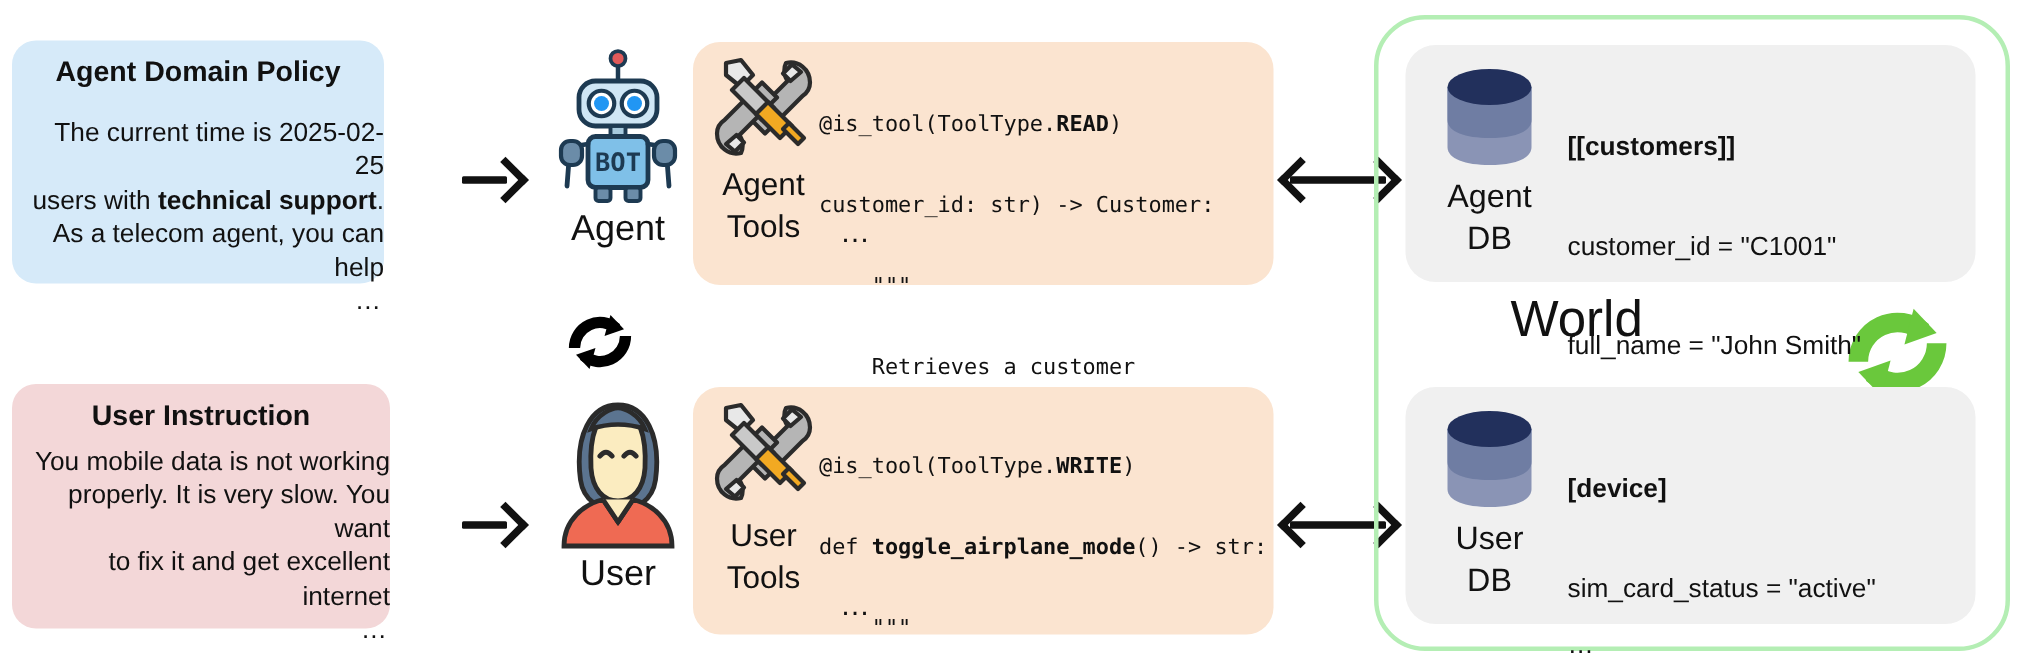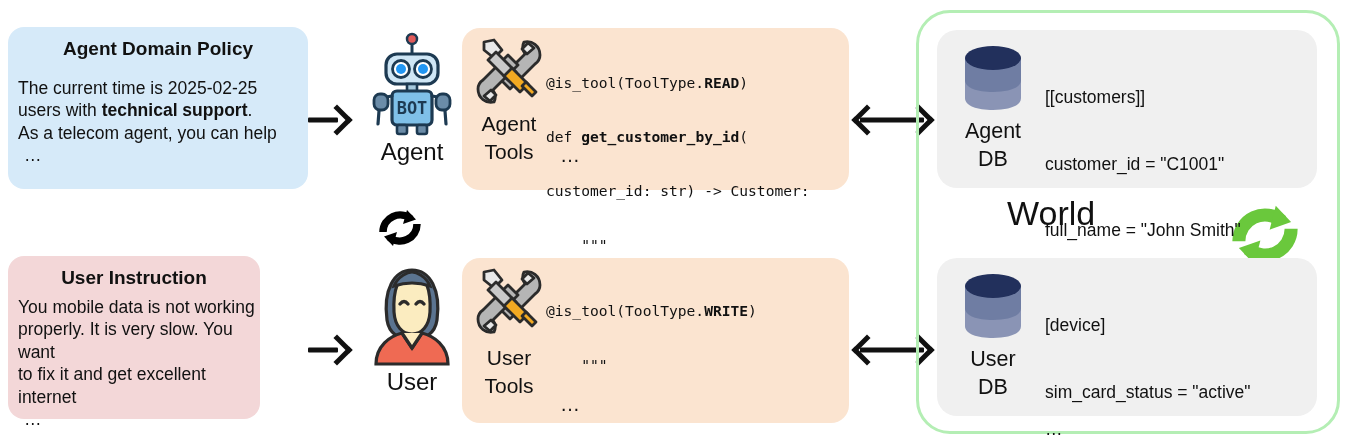--- a/index.html
+++ b/index.html
@@ -11,25 +11,25 @@
 
   
   .card{
     position:absolute;border-radius:16px;box-sizing:border-box;
   }
   .card-title{
     text-align:center;font-weight:bold;font-size:19px;color:#111;
     letter-spacing:0px;
   }
   .card-body{
-    font-size:17.5px;color:#111;line-height:1.28;
+    font-size:17.5px;color:#111;line-height:1.28;text-align:right;
   }
   .card-dots{font-size:17.5px;color:#111;letter-spacing:2px;padding-left:6px;}
 
-  #policy-card{left:8px;top:27px;width:300px;height:162px;background:#d6eaf9;}
+  #policy-card{left:8px;top:27px;width:248px;height:162px;background:#d6eaf9;}
   #policy-card .card-title{margin-top:11px;}
   #policy-card .card-body{margin:17px 0 0 10px;}
 
   #instruction-card{left:8px;top:256px;width:252px;height:163px;background:#f3d7d8;}
   #instruction-card .card-title{margin-top:11px;}
   #instruction-card .card-body{margin:7px 0 0 10px;}
 
   
   .arrow-right{position:absolute;}
   .arrow-right .shaft{
@@ -82,21 +82,21 @@
     position:absolute;background:#f0f0f0;border-radius:20px;box-sizing:border-box;
   }
   .db-icon{position:absolute;left:18px;top:10px;width:76px;height:76px;}
   .db-label{
     position:absolute;left:8px;top:88px;width:96px;text-align:center;
     font-size:21.5px;color:#111;line-height:1.3;
   }
   .db-text{
     position:absolute;font-size:17.5px;color:#111;line-height:1.265;white-space:pre;
   }
-  .db-text .hdr{font-weight:normal;}
+  .db-text .hdr{font-weight:bold;}
   .db-dots{letter-spacing:1px;}
 </style>
 </head>
 <body>
 
 <div class="card" id="policy-card">
   <div class="card-title">Agent Domain Policy</div>
   <div class="card-body">
     <div>The current time is 2025-02-25</div>
     <div><span>users with </span><b>technical support</b><span>.</span></div>
@@ -183,21 +183,20 @@
       <path d="M50 52 L60 62 L64 58 L54 48 Z" fill="#f2a922"></path>
     </g>
   </svg>
   <div class="tools-label">
     <div>Agent</div>
     <div>Tools</div>
   </div>
   <div class="tools-dots" style="left:98px;top:116px;">…</div>
   <div class="code" style="left:84px;top:10px;">
     <div><span>@is_tool(ToolType.</span><b>READ</b><span>)</span></div>
-    <div><span>def </span><b>get_customer_by_id</b><span>(</span></div>
     <div>customer_id: str) -&gt; Customer:</div>
     <div>    """</div>
     <div>    Retrieves a customer</div>
     <div>    directly by their unique ID.</div>
     <div>    """</div>
   </div>
 </div>
 
 <div class="tools-card" style="left:462px;top:258px;width:387px;height:165px;">
   <svg class="tool-icon" viewBox="0 0 74 74">
@@ -212,20 +211,21 @@
       <path d="M50 52 L60 62 L64 58 L54 48 Z" fill="#f2a922"></path>
     </g>
   </svg>
   <div class="tools-label" style="top:86px;">
     <div>User</div>
     <div>Tools</div>
   </div>
   <div class="tools-dots" style="left:98px;top:135px;">…</div>
   <div class="code" style="left:84px;top:8px;">
     <div><span>@is_tool(ToolType.</span><b>WRITE</b><span>)</span></div>
+    <div><span>def </span><b>toggle_airplane_mode</b><span>() -&gt; str:</span></div>
     <div>    """</div>
     
     
     
     
     
     
   </div>
 </div>
 

